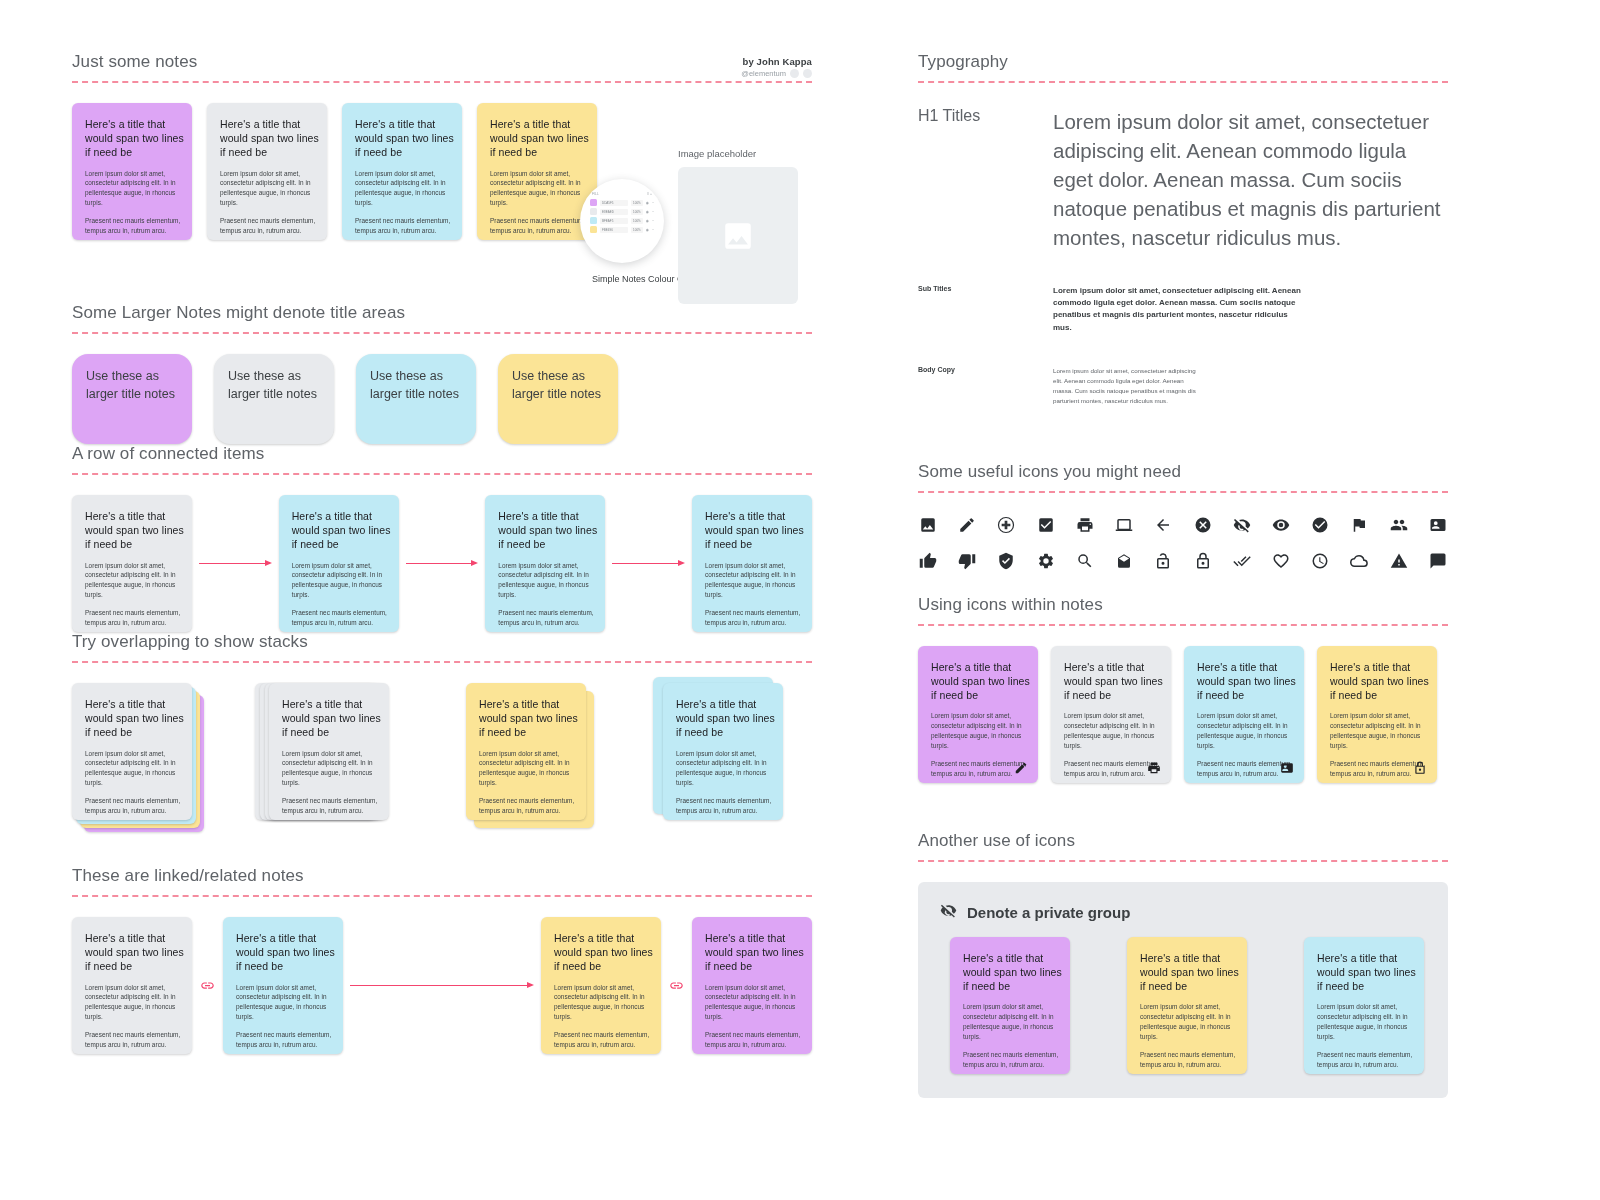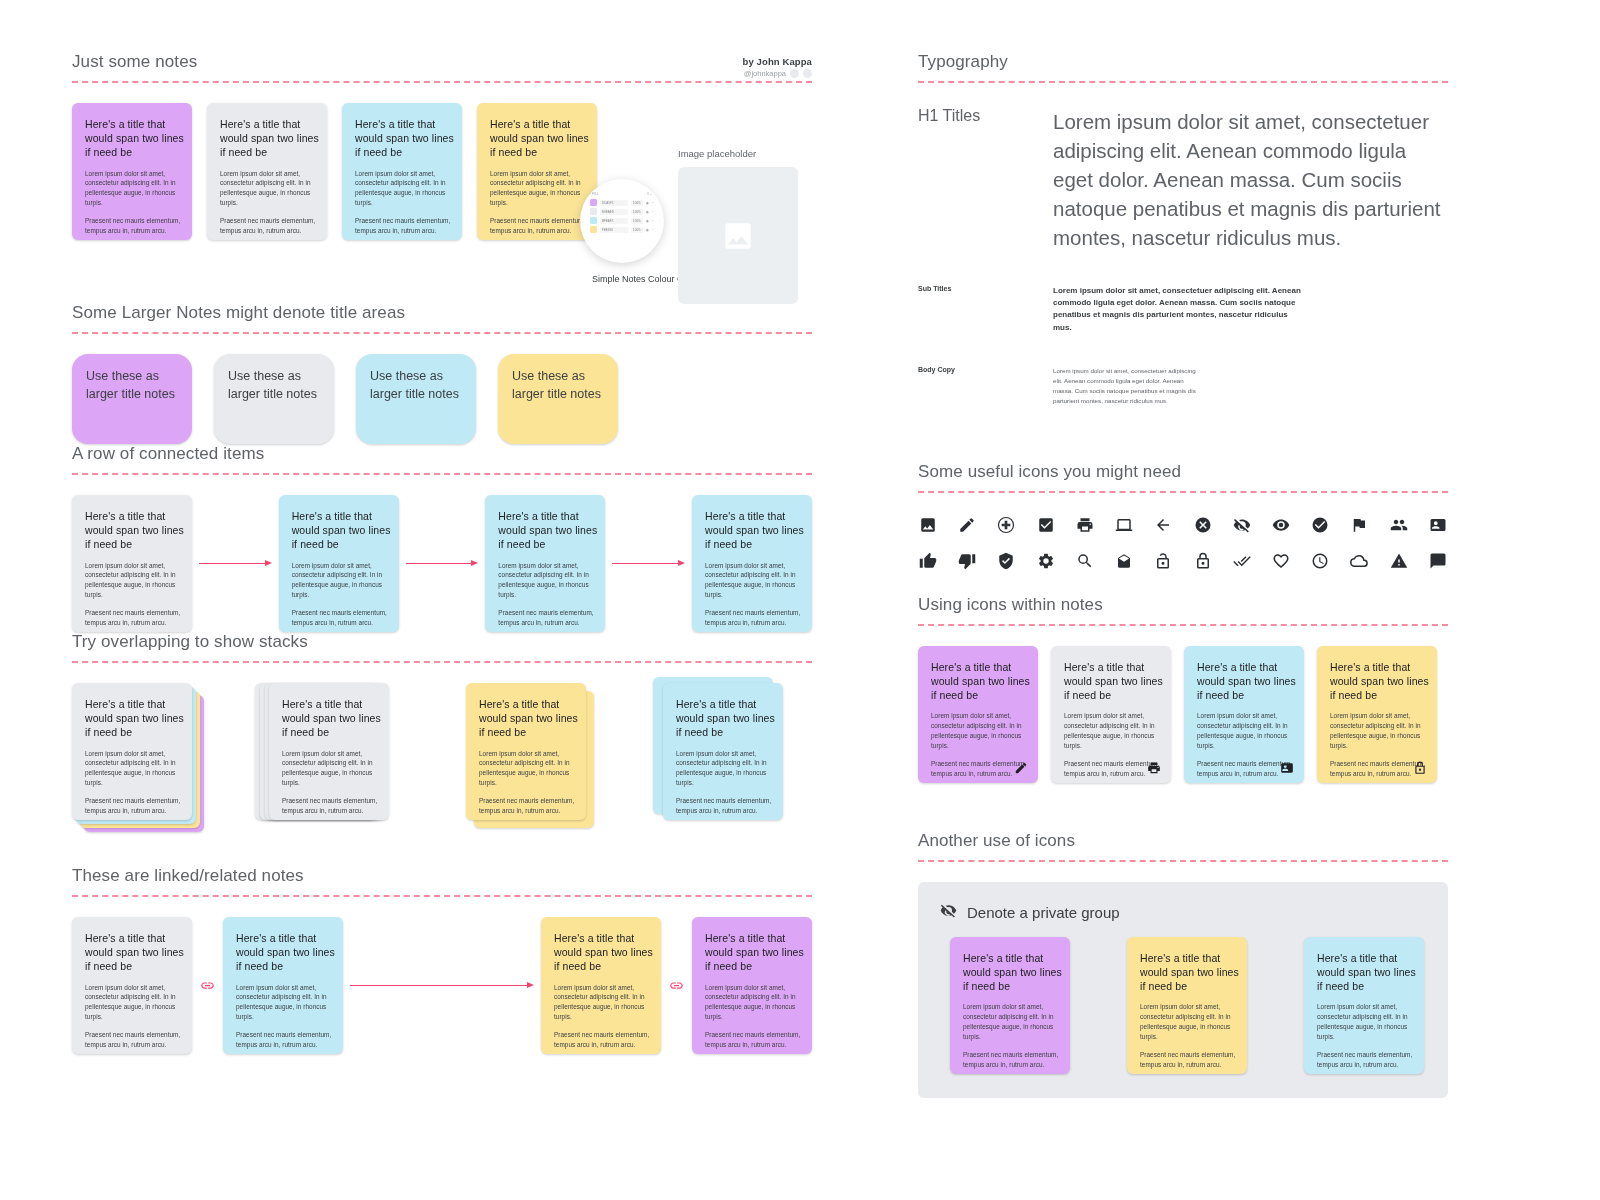--- a/index.html
+++ b/index.html
@@ -128,37 +128,37 @@
   .note-icon { position:absolute; right:10px; bottom:8px; width:14px; height:14px; }
   .note-icon svg { width:14px; height:14px; fill:#202124; }
 
   
   .group-panel {
     margin-top:20px; background:#e8eaed; border-radius:6px;
     padding:20px 22px 24px 22px;
   }
   .group-head { display:flex; align-items:center; gap:10px; margin-bottom:14px;}
   .group-head svg { width:17px; height:17px; fill:#3c4043; }
-  .group-title { font-size:15px; color:#3c4043; }
+  .group-title { font-size:15px; color:#3c4043;font-weight:bold; }
   .group-notes { display:flex; gap:57px; padding-left:10px;}
   .group-notes .note { width:120px; height:137px; }
 </style>
 </head>
 <body>
 
 <div class="page">
 
   <div class="col-left">
 
     <div class="block" style="position:relative;">
       <div class="section-title">Just some notes</div>
       <div class="byline">
         <div class="byline-name">by John Kappa</div>
         <div class="byline-row">
-          <span class="byline-handle">@johnkappa</span>
+          <span class="byline-handle">@elementum</span>
           <span class="byline-dot"></span>
           <span class="byline-dot"></span>
         </div>
       </div>
       <div class="divider"></div>
 
       <div style="position:relative;">
         <div class="notes-row1">
           <div class="note c-purple">
             <div class="note-title">Here's a title that would span two lines if need be</div>

